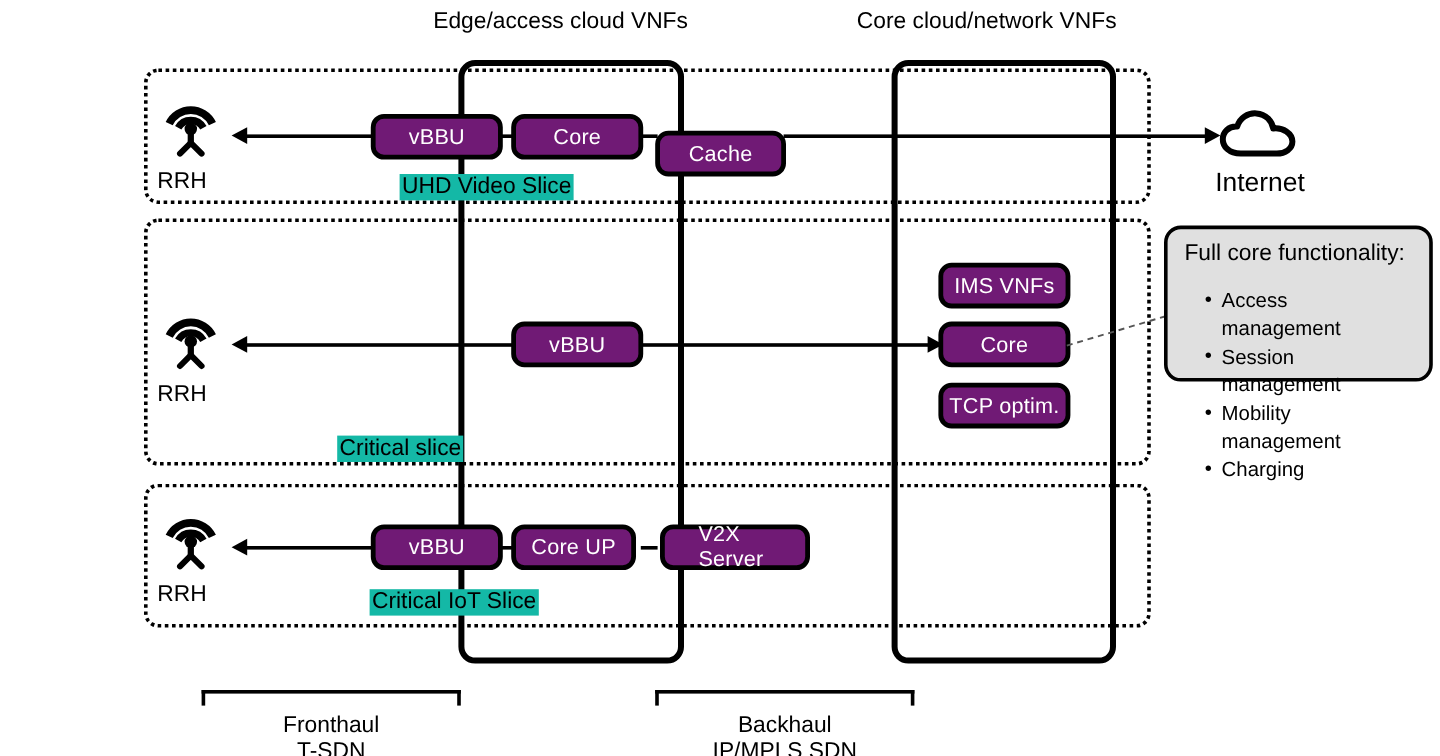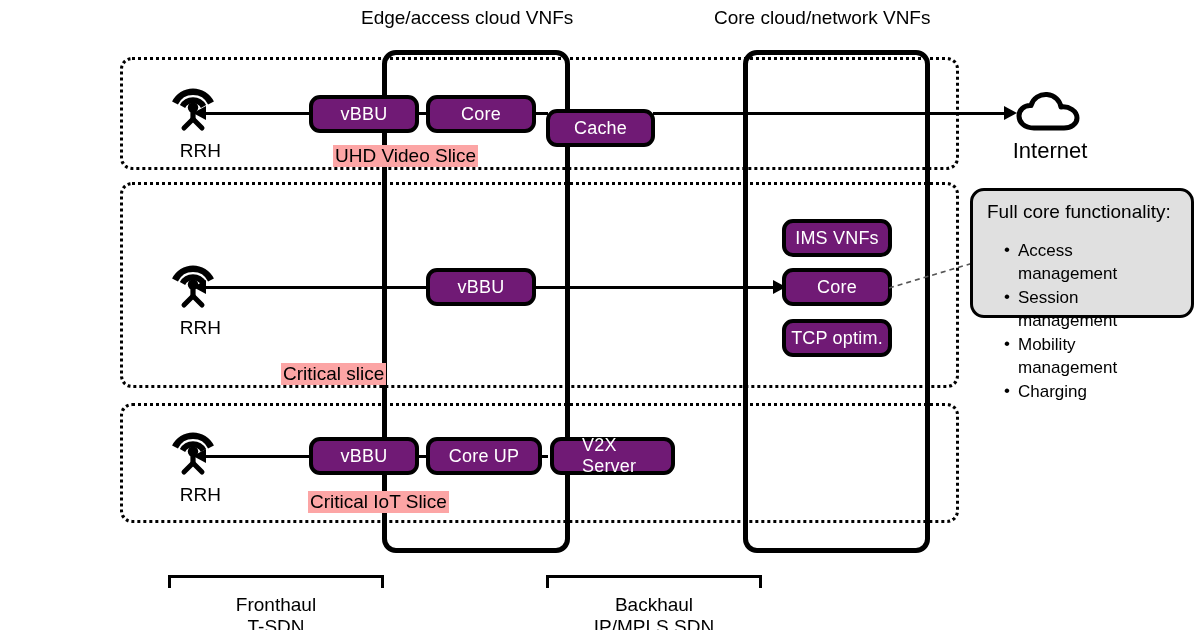--- a/index.html
+++ b/index.html
@@ -29,29 +29,29 @@
   
   .hline{position:absolute;height:3px;background:#000;z-index:3;}
   .arrow-left{position:absolute;width:0;height:0;z-index:4;
       border-top:7px solid transparent;border-bottom:7px solid transparent;
       border-right:13px solid #000;}
   .arrow-right{position:absolute;width:0;height:0;z-index:4;
       border-top:7px solid transparent;border-bottom:7px solid transparent;
       border-left:13px solid #000;}
 
   
-  .rrh-wrap{position:absolute;z-index:5;text-align:right;width:90px;}
+  .rrh-wrap{position:absolute;z-index:5;text-align:left;width:90px;}
   .rrh-name{font-size:19px;margin-top:2px;}
 
   
   .cloud-wrap{position:absolute;z-index:5;text-align:center;width:130px;}
   .cloud-name{font-size:22px;margin-top:0px;}
 
   
-  .slice-name{font-size:19px;z-index:5;background:#fca5a5;padding:0 2px;}
+  .slice-name{font-size:19px;z-index:5;background:#14b8a6;padding:0 2px;}
 
   
   .callout{position:absolute;background:#e0e0e0;border:3px solid #000;
            border-radius:14px;box-sizing:border-box;padding:10px 12px 8px 14px;
            z-index:9;}
   .callout-title{font-size:19px;margin-bottom:1px;}
   .callout ul{list-style:none;margin:16px;padding:0;}
   .callout li{font-size:17px;line-height:1.38;padding-left:15px;position:relative;}
   .callout li:before{content:"\2022";position:absolute;left:1px;top:-1px;font-size:17px;}
 
@@ -150,21 +150,21 @@
       <circle cx="28" cy="29.5" r="5.2" fill="#000"></circle>
       <rect x="25.4" y="31" width="5.2" height="13" fill="#000"></rect>
       <path d="M28 41 L19 50 M28 41 L37 50" stroke="#000" stroke-width="5" fill="none" stroke-linecap="round"></path>
     </svg>
     <div class="rrh-name">RRH</div>
   </div>
   <div class="hline" style="left:205px;top:455px;width:110px;"></div>
   <div class="arrow-left" style="left:193px;top:449px;"></div>
 
   <div class="vnf" style="left:309px;top:437px;width:110px;height:38px;">vBBU</div>
-  <div class="vnf" style="left:426px;top:437px;width:116px;height:38px;text-align:center;">Core UP</div>
+  <div class="vnf" style="left:426px;top:437px;width:104px;height:38px;text-align:center;">Core UP</div>
   <div class="vnf" style="left:550px;top:437px;width:125px;height:38px;padding-left:28px;">V2X Server</div>
   <div class="hline" style="left:417px;top:455px;width:12px;"></div>
   <div class="hline" style="left:534px;top:455px;width:14px;"></div>
 
   <div class="lbl slice-name" style="left:308px;top:491px;">Critical IoT Slice</div>
 
   <div class="bracket" style="left:168px;top:575px;width:216px;"></div>
   <div class="bracket-label" style="left:168px;top:594px;width:216px;">
     <div>Fronthaul</div>
     <div>T-SDN</div>

